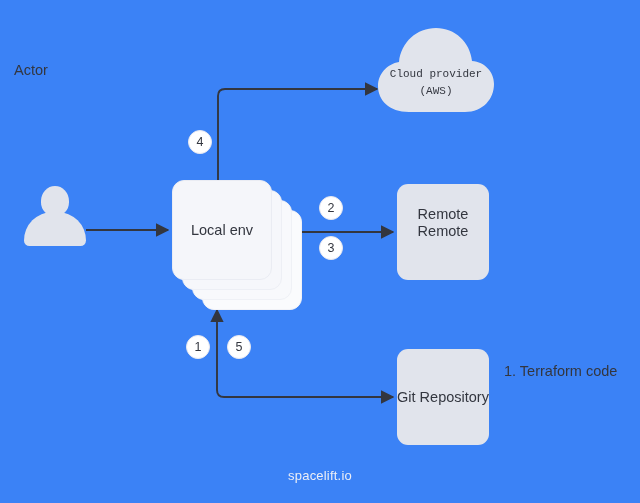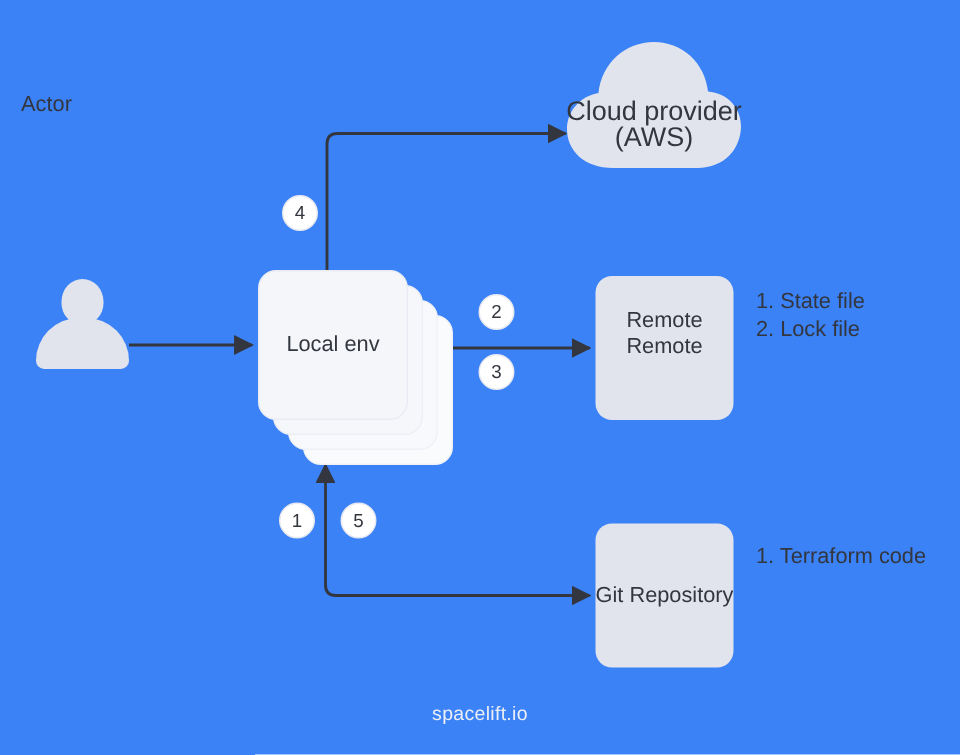--- a/index.html
+++ b/index.html
@@ -106,23 +106,24 @@
     top: 26px;
     width: 122px;
     height: 88px;
   }
   .cloud-label {
     position: absolute;
     left: 375px;
     top: 66px;
     width: 122px;
     text-align: center;
-    font-size: 18px;
+    font-size: 11px;
     line-height: 17px;
     color: #33363f;
+    font-family: Liberation Mono, monospace;
   }
 
   
   .box {
     position: absolute;
     background: #e1e4ec;
     border-radius: 11px;
   }
   .box-text {
     position: absolute;
@@ -237,22 +238,20 @@
     <div>(AWS)</div>
   </div>
 
   <div class="box backend"></div>
   <div class="box-text text backend">
     <div>
       <div>Remote</div>
       <div>Remote</div>
     </div>
   </div>
-  <div class="note backend-note">1. State file
-2. Lock file</div>
 
   <div class="box git"></div>
   <div class="box-text text git">Git Repository</div>
   <div class="note git-note">1. Terraform code</div>
 
   <div class="badge b1">1</div>
   <div class="badge b5">5</div>
   <div class="badge b4">4</div>
   <div class="badge b2">2</div>
   <div class="badge b3">3</div>

